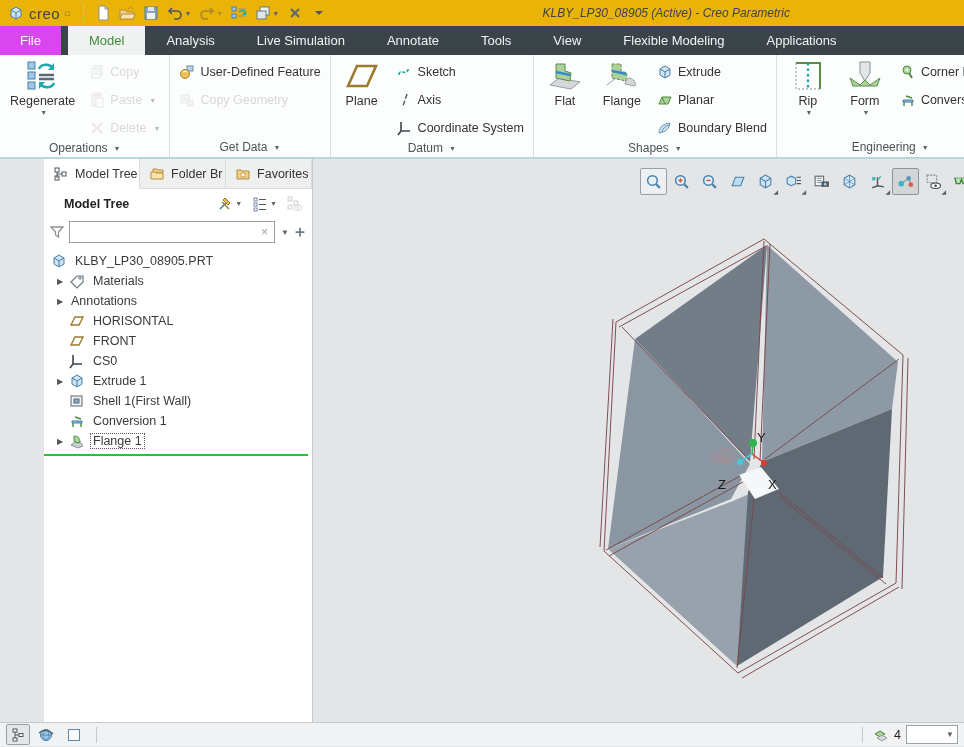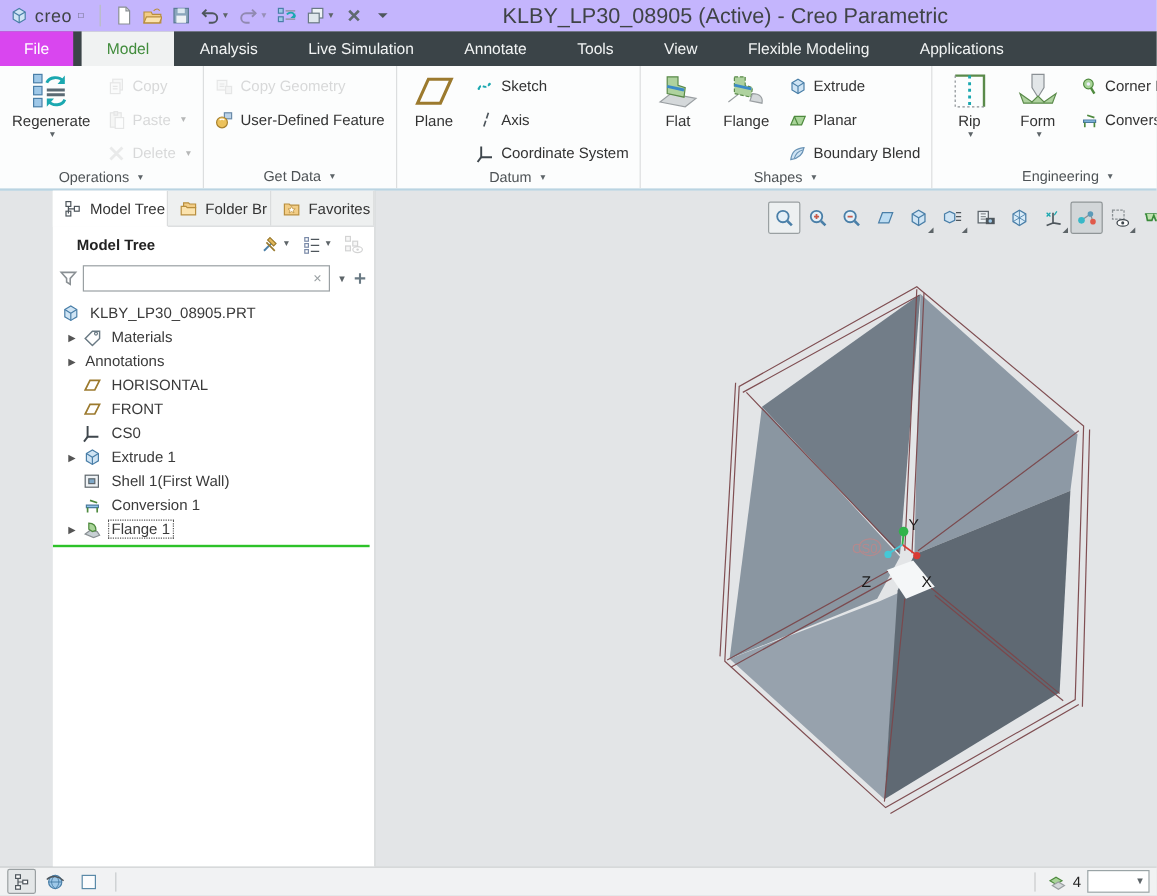--- a/index.html
+++ b/index.html
@@ -1,29 +1,29 @@
 <!DOCTYPE html>
 <html><head>
 <meta charset="utf-8">
 <style>
   html,body{margin:0;padding:0;}
   body{width:964px;height:747px;overflow:hidden;font-family:"Liberation Sans",sans-serif;font-size:12px;color:#333;background:#e3e5e7;-webkit-font-smoothing:antialiased;}
   svg{display:block;}
   
-  .titlebar{height:26px;background:#c4b5fd;display:flex;align-items:center;position:relative;}
+  .titlebar{height:26px;background:#eab308;display:flex;align-items:center;position:relative;}
   .logo{display:flex;align-items:center;gap:5px;padding:0 10px 0 8px;}
   .logo-text{font-size:15px;color:#404447;letter-spacing:.5px;}
   .logo-sup{font-size:7px;vertical-align:top;color:#404447;}
   .vsep{width:1px;height:18px;background:#b9bdbf;margin:0 4px;}
   .qat{display:flex;align-items:center;gap:2px;padding:0 4px;}
   .qat-btn{height:22px;display:flex;align-items:center;justify-content:center;padding:0 3px;border-radius:2px;}
   .qat-btn .dd{font-size:7px;color:#5d6putable468;margin-left:1px;}
   .dd{font-size:7px;color:#5d6468;margin-left:2px;}
   .disabled{opacity:.45;filter:grayscale(.8);}
-  .win-title{position:absolute;right:174px;top:0;height:26px;display:flex;align-items:center;font-size:18px;color:#3f4346;}
+  .win-title{position:absolute;right:174px;top:0;height:26px;display:flex;align-items:center;font-size:12px;color:#3f4346;font-style:italic;}
   
   .tabbar{height:29px;background:#3b4448;display:flex;align-items:stretch;}
   .tab{display:flex;align-items:center;padding:0 21px;color:#f2f4f4;font-size:13px;cursor:default;}
   .tab.file{background:#d946ef;color:#fff;padding:0 20px;}
   .tab.active{background:#f0f2f2;color:#418c3c;margin-left:7px;}
   
   .ribbon{height:102px;background:#fcfdfd;border-bottom:2px solid #bad4e2;display:flex;align-items:stretch;overflow:hidden;}
   .rgroup{display:flex;flex-direction:column;padding:3px 7px 0 7px;flex:none;}
   .rgroup+.rgroup{border-left:1px solid #dcdedf;}
   .rgroup-content{flex:1;display:flex;gap:9px;align-items:flex-start;}
@@ -236,39 +236,39 @@
         </div>
       </div>
       <div class="rgroup-label">
         <span>Operations</span>
         <span class="dd">▼</span>
       </div>
     </div>
     <div class="rgroup">
       <div class="rgroup-content">
         <div class="small-col">
+          <div class="small-btn">
+            <span style="display: flex;">
+              <svg width="16" height="16" viewBox="0 0 16 16">
+                <rect x="8" y="2" width="6" height="5" fill="#bcd3e8" stroke="#6a8aa8"></rect>
+                <circle cx="6" cy="10" r="4.5" fill="#ecc25c" stroke="#a8812e"></circle>
+                <path d="M4 8c1-1 3-1 4 0" stroke="#fff" fill="none"></path>
+              </svg>
+            </span>
+            <span>User-Defined Feature</span>
+          </div>
           <div class="small-btn disabled">
             <span class="disabled" style="display: flex;">
               <svg width="16" height="16" viewBox="0 0 16 16">
                 <rect x="2" y="3" width="8" height="8" fill="#dfe7ec" stroke="#8a9094"></rect>
                 <path d="M4 6h4M4 8h4" stroke="#8a9094"></path>
                 <rect x="9" y="8" width="5" height="6" fill="#c8d4dc" stroke="#8a9094"></rect>
               </svg>
             </span>
             <span>Copy Geometry</span>
-          </div>
-          <div class="small-btn">
-            <span style="display: flex;">
-              <svg width="16" height="16" viewBox="0 0 16 16">
-                <rect x="8" y="2" width="6" height="5" fill="#bcd3e8" stroke="#6a8aa8"></rect>
-                <circle cx="6" cy="10" r="4.5" fill="#ecc25c" stroke="#a8812e"></circle>
-                <path d="M4 8c1-1 3-1 4 0" stroke="#fff" fill="none"></path>
-              </svg>
-            </span>
-            <span>User-Defined Feature</span>
           </div>
         </div>
       </div>
       <div class="rgroup-label">
         <span>Get Data</span>
         <span class="dd">▼</span>
       </div>
     </div>
     <div class="rgroup">
       <div class="rgroup-content">

